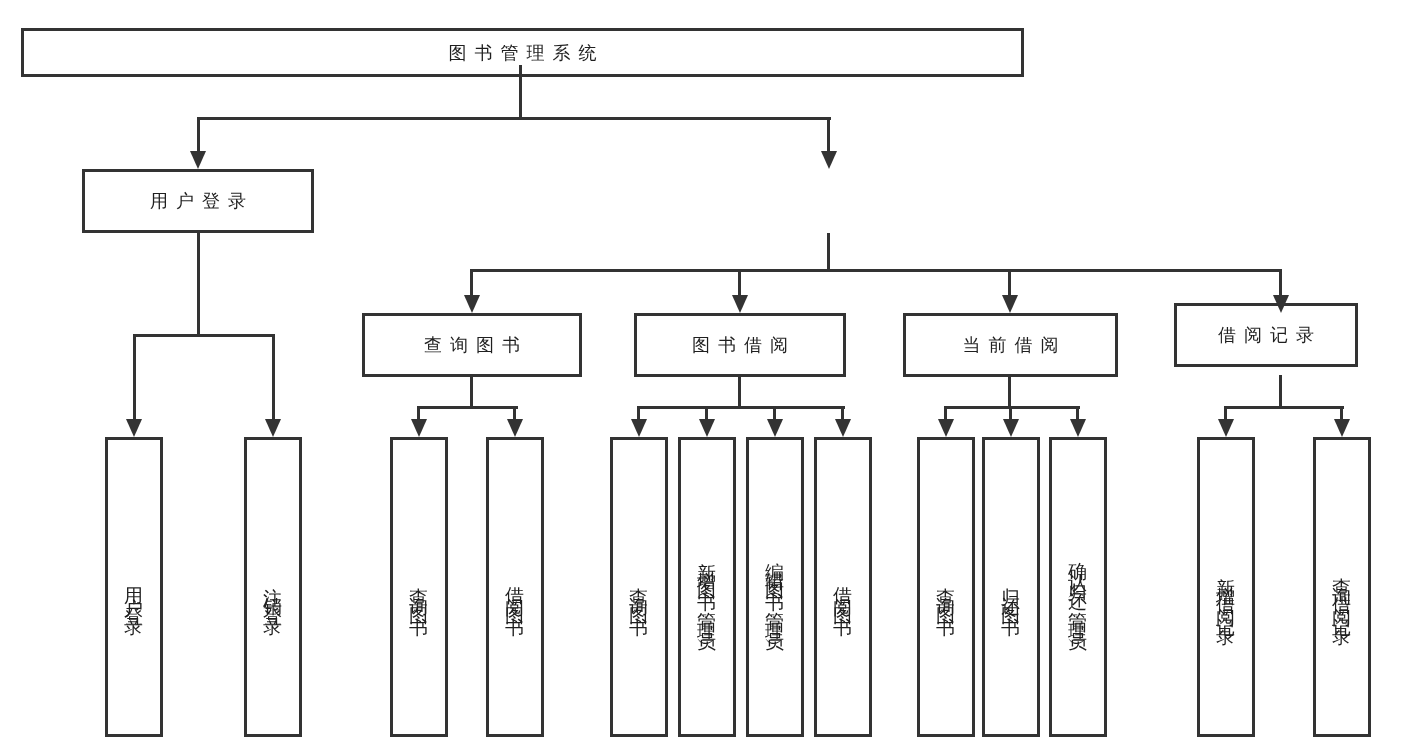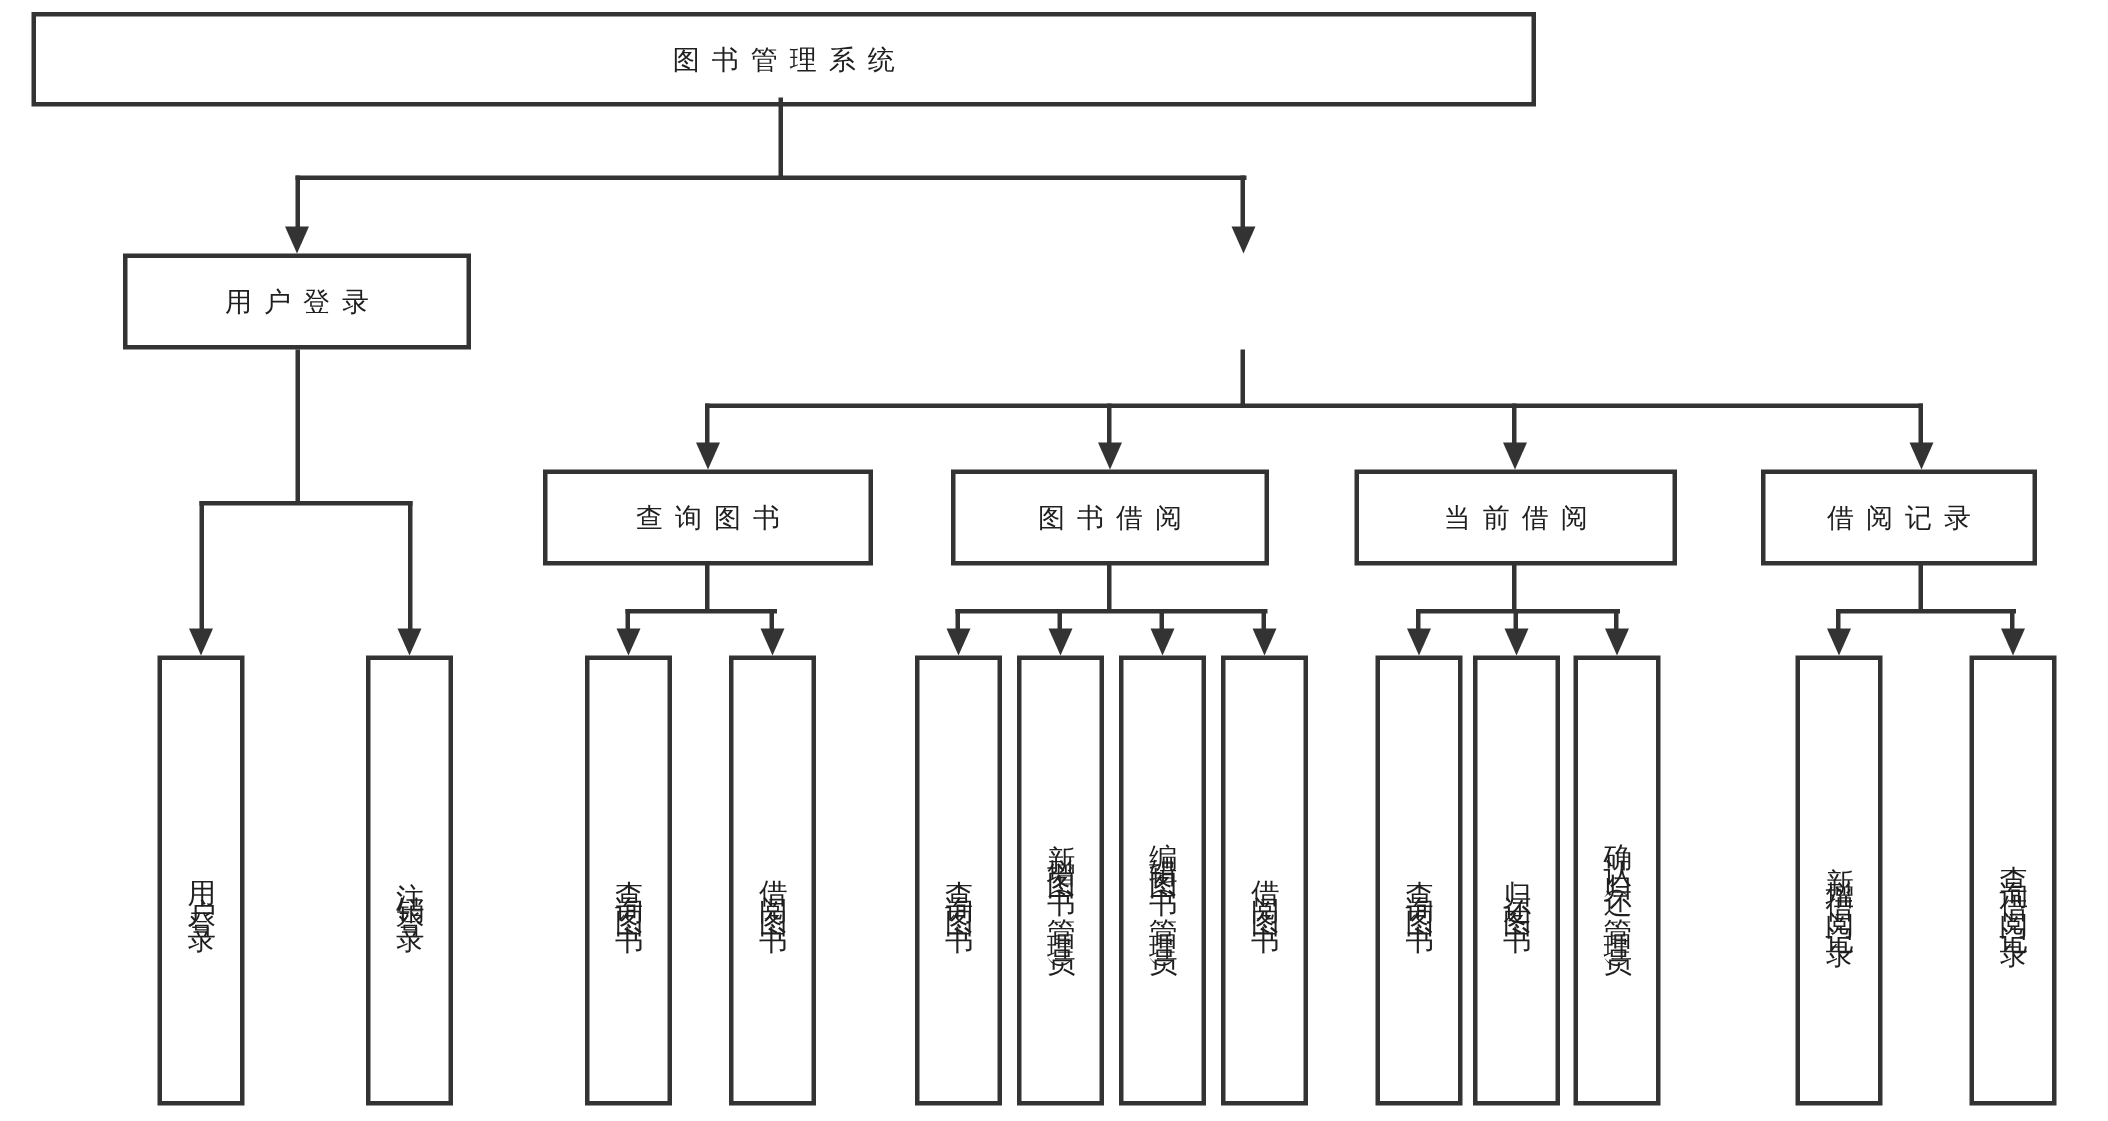--- a/index.html
+++ b/index.html
@@ -88,38 +88,38 @@
   <div class="ah" style="left:1003px;top:419px"></div>
   <div class="ah" style="left:1070px;top:419px"></div>
 
   <div class="ln" style="left:1279px;top:375px;width:3px;height:33px"></div>
   <div class="ln" style="left:1224px;top:406px;width:120px;height:3px"></div>
   <div class="ln" style="left:1224px;top:406px;width:3px;height:14px"></div>
   <div class="ln" style="left:1340px;top:406px;width:3px;height:14px"></div>
   <div class="ah" style="left:1218px;top:419px"></div>
   <div class="ah" style="left:1334px;top:419px"></div>
 
-  <div class="box" style="left:21px;top:8px;width:1003px;height:63px">
+  <div class="box" style="left:21px;top:28px;width:1003px;height:49px">
     <span>图书管理系统</span>
   </div>
 
   <div class="box" style="left:82px;top:169px;width:232px;height:64px">
     <span>用户登录</span>
   </div>
 
   <div class="box" style="left:362px;top:313px;width:220px;height:64px">
     <span>查询图书</span>
   </div>
   <div class="box" style="left:903px;top:313px;width:215px;height:64px">
     <span>当前借阅</span>
   </div>
   <div class="box" style="left:634px;top:313px;width:212px;height:64px">
     <span>图书借阅</span>
   </div>
-  <div class="box" style="left:1174px;top:313px;width:184px;height:64px">
+  <div class="box" style="left:1174px;top:303px;width:184px;height:64px">
     <span>借阅记录</span>
   </div>
 
   <div class="box v" style="left:105px;top:437px;width:58px;height:300px">
     <span>用户登录</span>
   </div>
   <div class="box v" style="left:244px;top:437px;width:58px;height:300px">
     <span>注销登录</span>
   </div>
 

